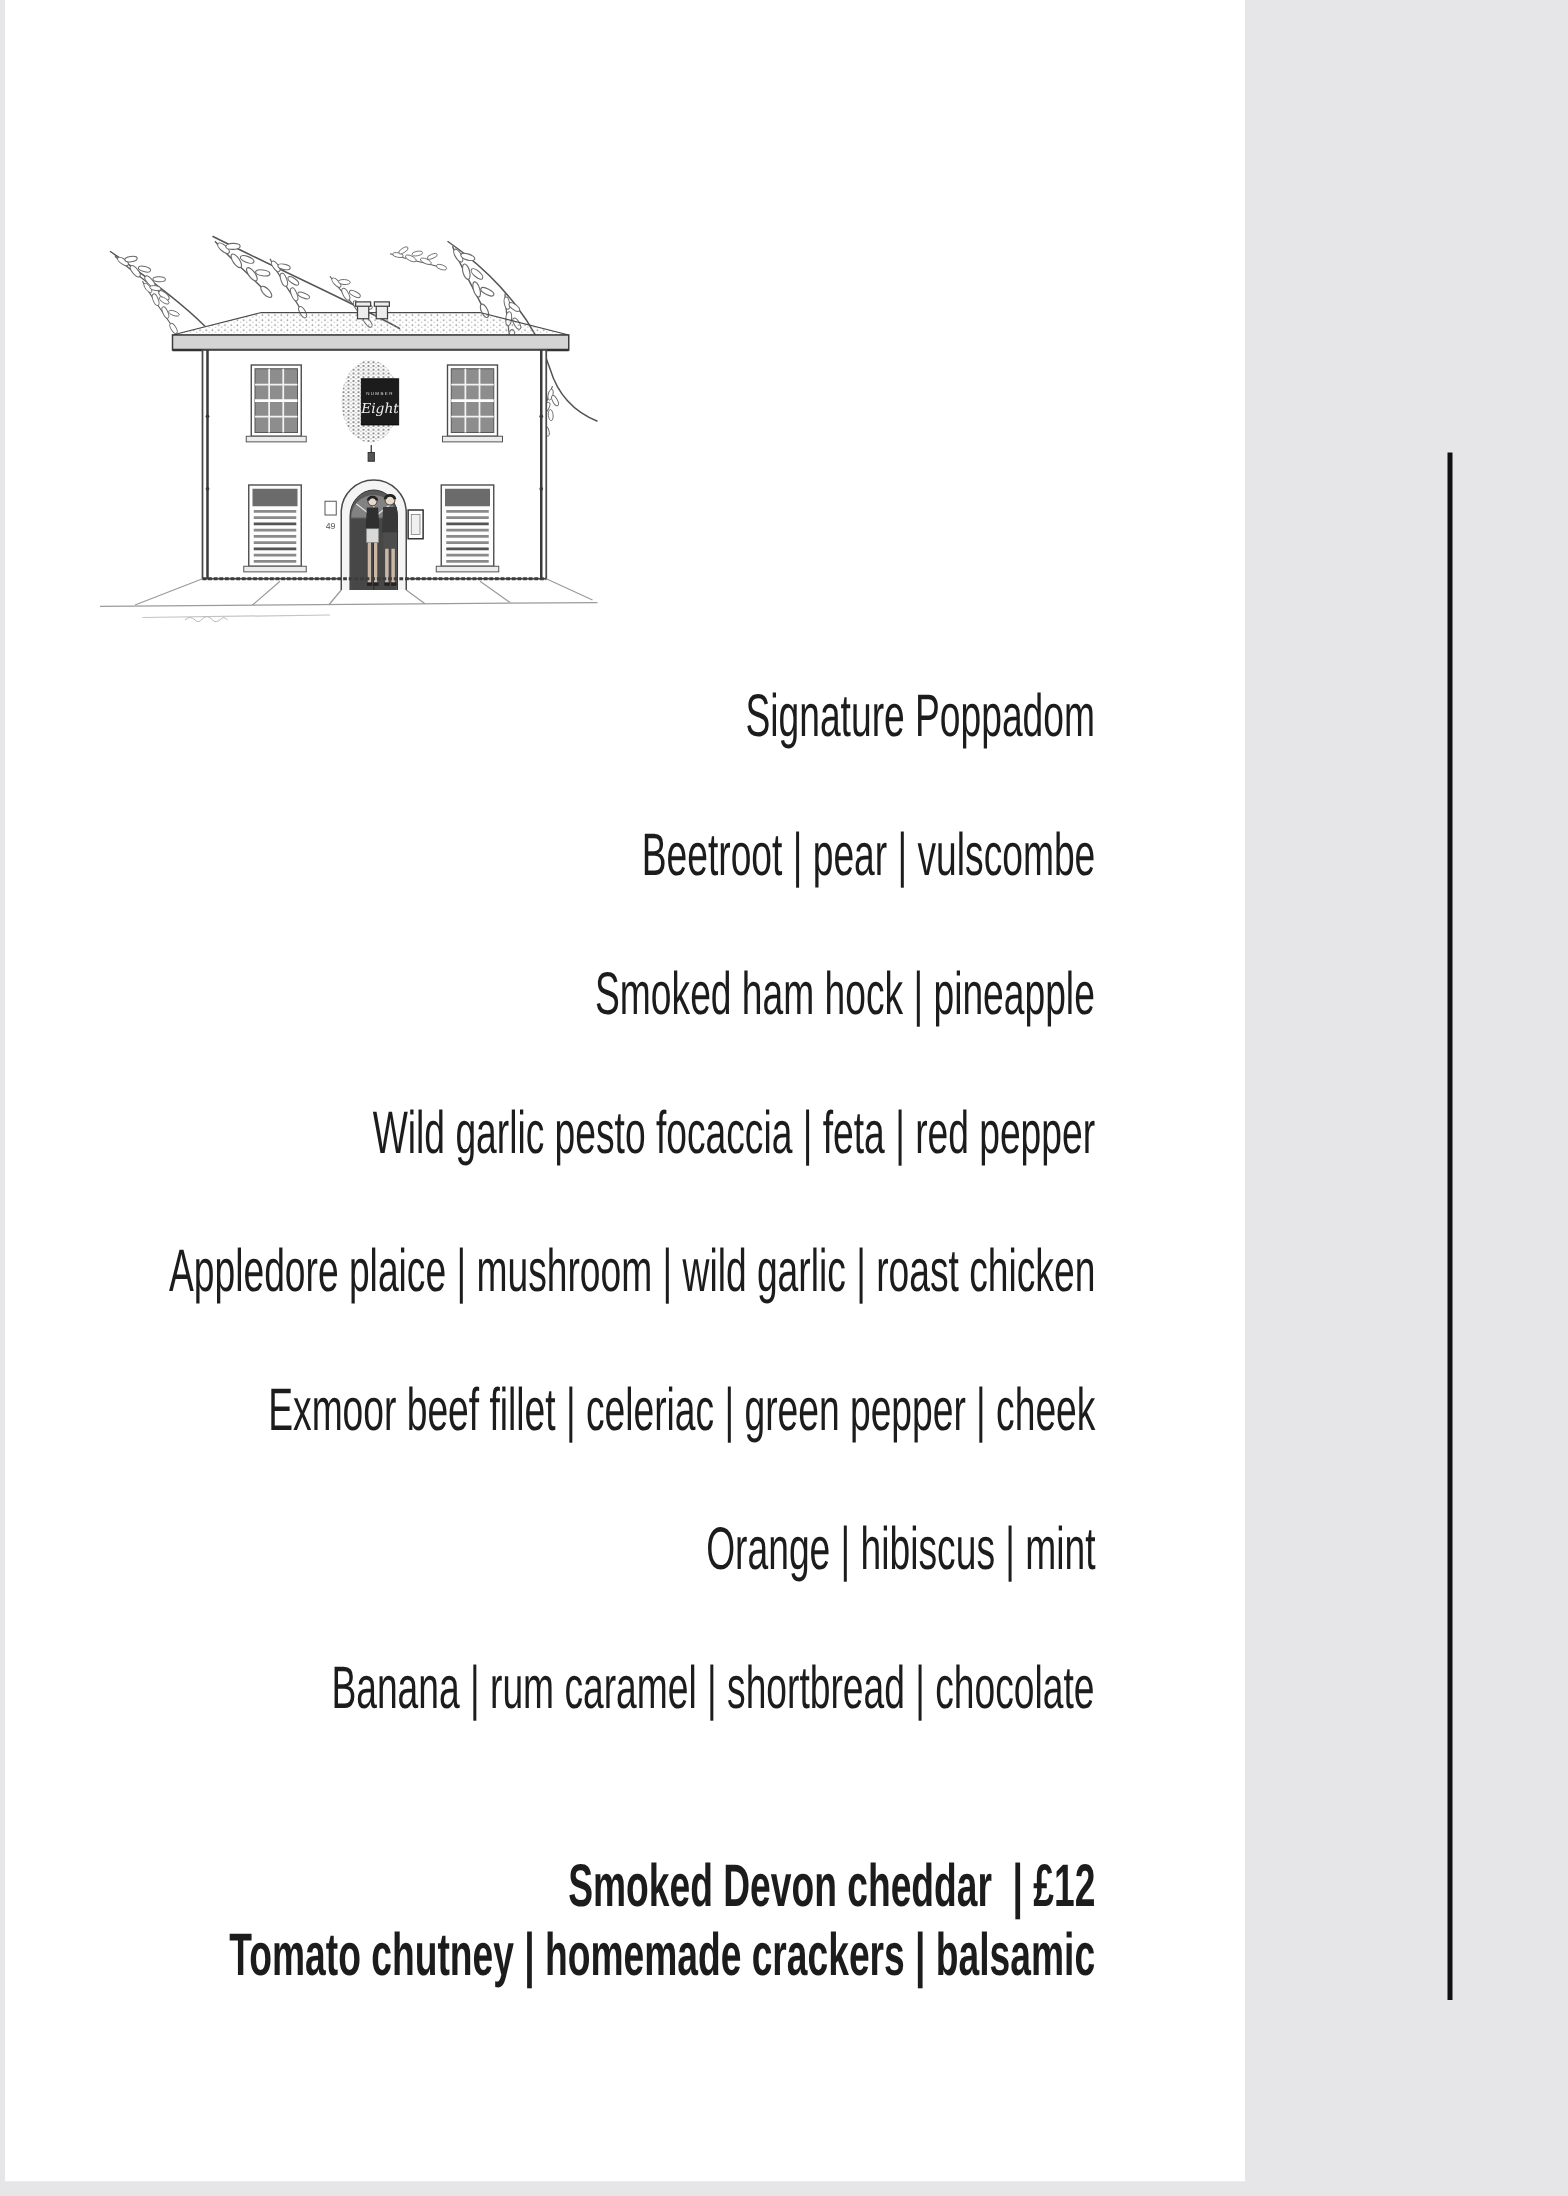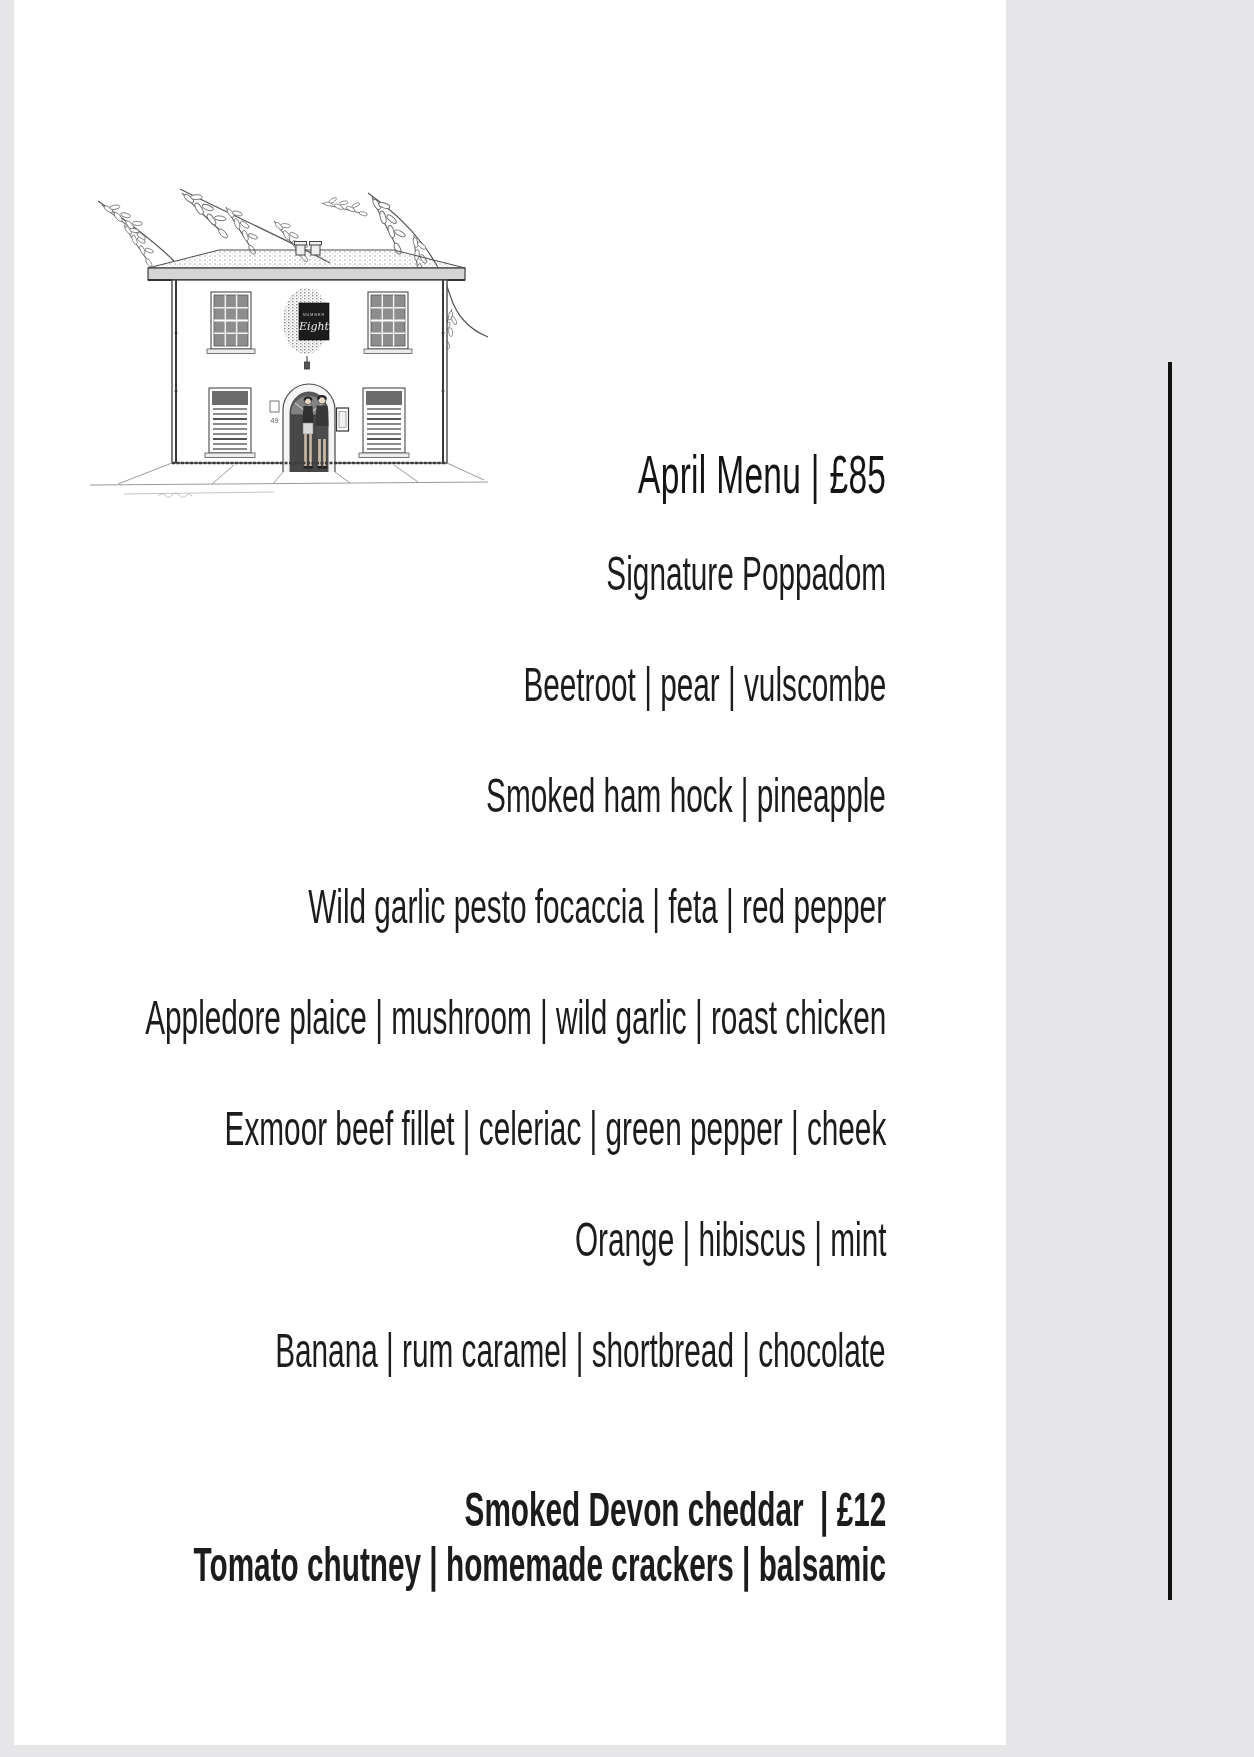--- a/index.html
+++ b/index.html
@@ -4,21 +4,21 @@
 <style>
   html,body{margin:0;padding:0;}
   body{
     width:1254px;height:1757px;
     background:#e6e6e8;
     overflow:hidden;
     font-family:"Liberation Sans",sans-serif;
     color:#1b1b1b;
   }
   .paper{
-    position:absolute;left:14px;top:0;
+    position:absolute;left:4px;top:0;
     width:992px;height:1745px;
     background:#ffffff;
   }
   .illustration{
     position:absolute;left:70px;top:163px;
     width:420px;height:340px;
   }
   .vrule{
     position:absolute;left:1154px;top:362px;
     width:4px;height:1238px;
@@ -214,23 +214,20 @@
       <line x1="251" y1="309" x2="266" y2="320"></line>
       <line x1="310" y1="302" x2="334" y2="319"></line>
       <line x1="363" y1="300" x2="400" y2="317"></line>
       <line x1="40" y1="331" x2="190" y2="329" stroke="#c4c4c4"></line>
     </g>
     <path d="M74,333 q4,-4 8,0 q3,3 6,-1 q4,-4 8,1 q3,3 7,-1 q2,-2 5,1" stroke="#b8b8b8" stroke-width="0.8" fill="none"></path>
   </svg>
 
   <div class="vrule"></div>
 
-  <div class="title">
-    <span class="sq">April Menu | £85</span>
-  </div>
 
   <div class="menu-list">
     <span class="menu-line"><span class="sq">Signature Poppadom</span></span>
     <span class="menu-line"><span class="sq">Beetroot | pear | vulscombe</span></span>
     <span class="menu-line"><span class="sq">Smoked ham hock | pineapple</span></span>
     <span class="menu-line"><span class="sq">Wild garlic pesto focaccia | feta | red pepper</span></span>
     <span class="menu-line"><span class="sq">Appledore plaice | mushroom | wild garlic | roast chicken</span></span>
     <span class="menu-line"><span class="sq">Exmoor beef fillet | celeriac | green pepper | cheek</span></span>
     <span class="menu-line"><span class="sq">Orange | hibiscus | mint</span></span>
     <span class="menu-line"><span class="sq">Banana | rum caramel | shortbread | chocolate</span></span>

